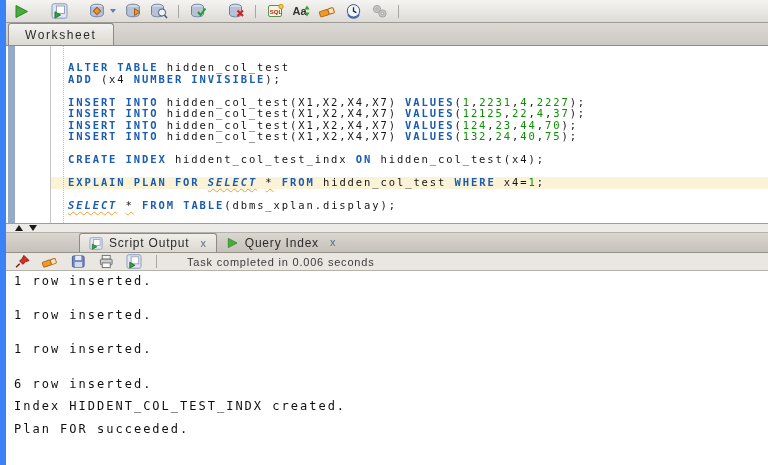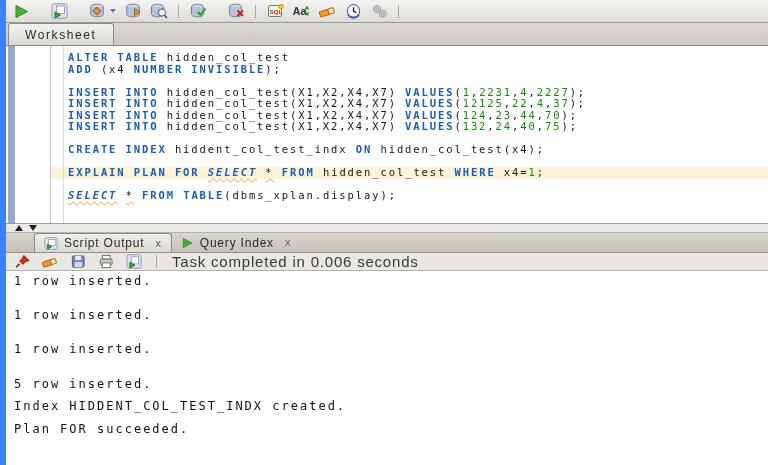--- a/index.html
+++ b/index.html
@@ -36,21 +36,21 @@
     background:linear-gradient(#f3f2ef,#ddd9d3);
     border:1px solid #8e8b86; border-bottom:none;
     border-radius:3px 3px 0 0;
   }
 
   
   .editor { position:relative; height:178px; flex:0 0 178px; background:#fff; border-bottom:1px solid #a09d98; overflow:hidden; }
   .blue-strip { position:absolute; left:2px; top:0; bottom:0; width:7px; background:#93abc9; }
   .gutter-line { position:absolute; left:44px; top:0; bottom:0; width:1px; background:#c4c4c4; z-index:1; }
   .guide { position:absolute; left:57px; top:0; bottom:0; width:0; border-left:1px dotted #bdbdbd; z-index:3; }
-  .code { position:absolute; left:45px; right:0; top:6px; z-index:2;
+  .code { position:absolute; left:45px; right:0; top:16px; z-index:2;
           font-family:"DejaVu Sans Mono", monospace; font-size:10.5px; line-height:11.5px;
           letter-spacing:1.9px; white-space:pre; }
   .code-line { padding-left:17px; height:11.5px; }
   .code-line.hl { background:var(--highlight-line,#fbf3d8); }
   .t-kw  { color:var(--keyword,#1a5cb0); font-weight:bold; }
   .t-pl  { color:#141414; }
   .t-num { color:var(--number,#089000); }
   .t-kwu { color:var(--keyword,#1a5cb0); font-weight:bold;
            text-decoration-line:underline; text-decoration-style:wavy;
            text-decoration-color:var(--squiggle,#f0a030); text-decoration-thickness:1px; text-underline-offset:2px;font-style:italic; }
@@ -69,29 +69,30 @@
     height:20px; flex:0 0 20px;
     background:linear-gradient(#dad6d0,#c6c2ba);
     border-bottom:1px solid #94918b;
     display:flex; align-items:flex-end; padding-left:28px;
   }
   .tab2 { height:19px; display:flex; align-items:center; gap:6px; padding:0 9px; font-size:12px; letter-spacing:0.8px; color:#2b2b2b; }
   .tab2.active {
     background:linear-gradient(#f0eeea,#dcd8d1);
     border:1px solid #8e8b86; border-bottom:none;
     border-radius:3px 3px 0 0;
+    margin-left:45px;
   }
   .close-x { font-size:11px; color:#5a6a8a; margin-left:5px; line-height:1; }
   .tab-ico svg { display:block; }
 
   
   .toolbar2 { height:18px; flex:0 0 18px; background:#eae7e2; border-bottom:1px solid #b5b2ac;
               display:flex; align-items:center; padding-left:6px; gap:9px; }
   .obtn { width:19px; height:16px; display:flex; align-items:center; justify-content:center; }
-  .status-text { font-size:15px; color:#3a3a3a; letter-spacing:0.8px; margin-left:2px; }
+  .status-text { font-size:11px; color:#3a3a3a; letter-spacing:0.8px; margin-left:17px; }
 
   
   .output { flex:1 1 auto; background:#fff; overflow:hidden;
             font-family:"DejaVu Sans Mono", monospace; font-size:12px; line-height:11.4px;
             letter-spacing:2px; color:#101010; padding:5px 0 0 8px; white-space:pre; }
 </style>
 </head>
 <body>
 
 <div class="app">
@@ -276,19 +277,19 @@
 
   <div class="output">1 row inserted.
 
 
 1 row inserted.
 
 
 1 row inserted.
 
 
-5 row inserted.
+6 row inserted.
 
 Index HIDDENT_COL_TEST_INDX created.
 
 Plan FOR succeeded.</div>
 
 </div>
 
 </body></html>

